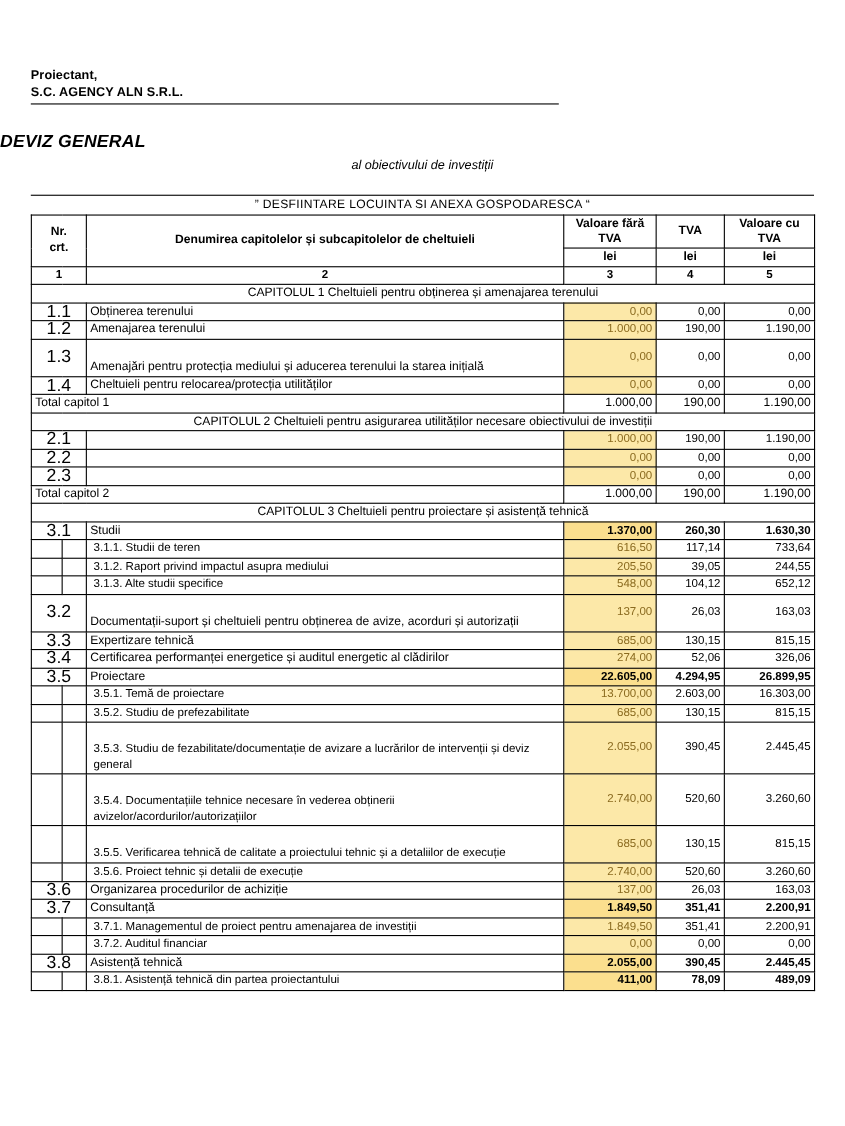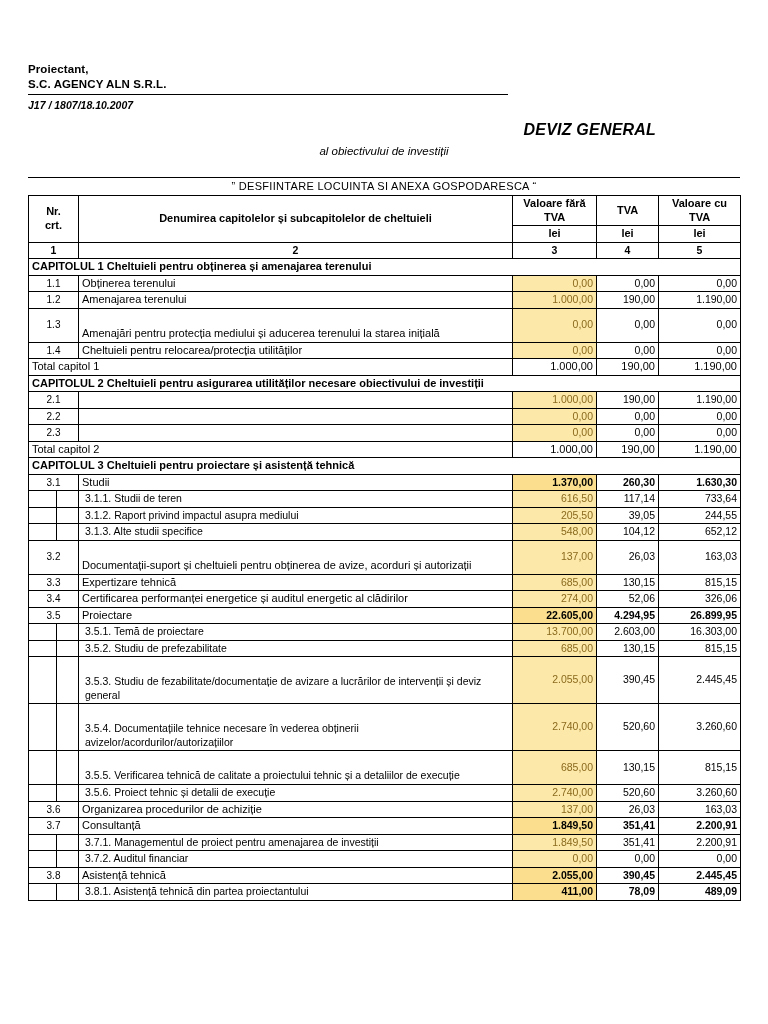--- a/index.html
+++ b/index.html
@@ -45,21 +45,21 @@
     font-style: italic;
     color: #000;
     line-height: 14px;
   }
 
   
   .doc-title {
     position: absolute;
     left: 0; top: 121px;
     width: 656px;
-    text-align: right;
+    text-align: left;
     font-size: 16px;
     font-weight: bold;
     font-style: italic;
     color: #000;
     letter-spacing: .2px;
   }
   .doc-subtitle {
     position: absolute;
     left: 0; top: 145px;
     width: 768px;
@@ -122,41 +122,42 @@
   .rownum {
     text-align: center;
     font-weight: bold;
     font-size: 10.5px;
     border: 1.4px solid #000 !important;
     padding: 1px 2px;
   }
 
   
   .chapter td {
-    font-weight: bold;
+    font-weight: normal;
     font-size: 11px;
     border: 1.5px solid #000 !important;
     padding: 2px 4px;
     background: #fff;
+    text-align: center;
   }
 
   
   .total td {
     font-weight: normal;
     background: #f2c14a;
     border: 1.5px solid #000 !important;
     font-size: 11px;
     padding: 2px 4px;
   }
   .total td.num { text-align: right; }
 
   
   .idx {
     text-align: center;
-    font-size: 10px;
+    font-size: 16px;
     font-weight: normal;
     border: 1.3px solid #000 !important;
     padding: 0 1px;
   }
   .blank-sub { border: 1.3px solid #000 !important; background: #fff; }
 
   .name {
     text-align: left;
     padding-left: 5px;
     font-size: 11px;
@@ -183,21 +184,20 @@
 </style>
 </head>
 <body>
 
 <div id="page">
 
   <div class="letterhead">
     <div class="lh-line">Proiectant,</div>
     <div class="lh-line">S.C. AGENCY ALN S.R.L.</div>
     <div class="lh-rule"></div>
-    <div class="lh-reg">J17 / 1807/18.10.2007</div>
   </div>
 
   <div class="doc-title">DEVIZ GENERAL</div>
   <div class="doc-subtitle">al obiectivului de investiții</div>
 
   <div class="table-wrap">
     <div class="obj-bar">” DESFIINTARE LOCUINTA SI ANEXA GOSPODARESCA “</div>
 
     <table class="deviz">
       <colgroup>

